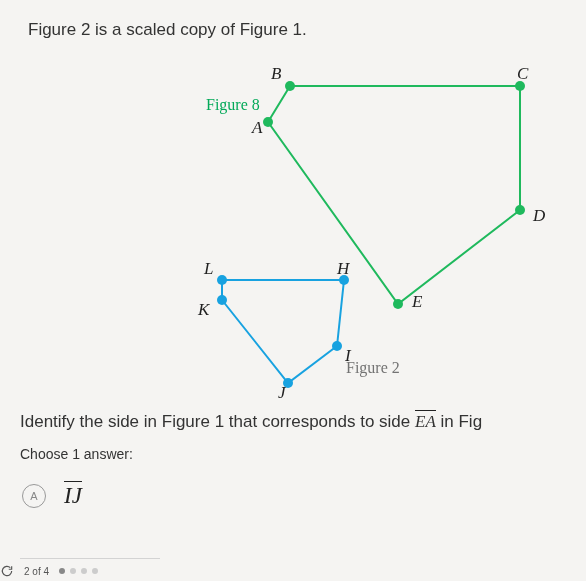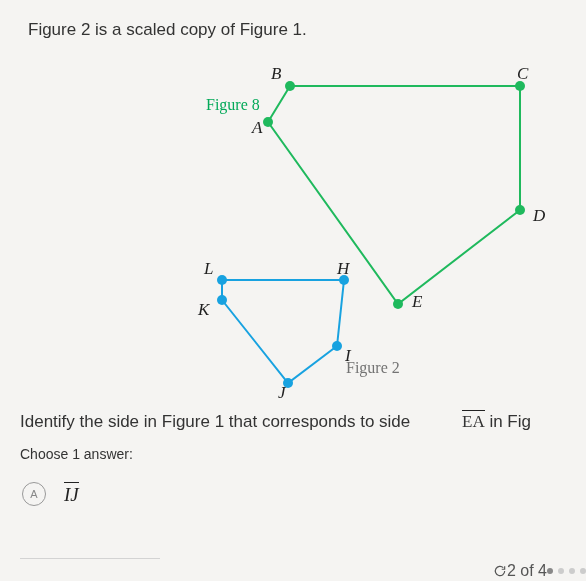--- a/index.html
+++ b/index.html
@@ -44,23 +44,23 @@
     }
     .flabel.blue { color: #737373; }
     .question {
       font-size: 17px;
       margin: 12px 0 14px 0;
       color: #333;
       white-space: nowrap;
     }
     .ea {
       font-family: "Times New Roman", serif;
+      font-style: italic;
       position: relative;
       padding-top: 1px;
-      margin-left: 47px;
     }
     .ea::before {
       content: "";
       position: absolute;
       top: -1px;
       left: 0;
       right: 0;
       height: 1px;
       background: #222;
     }
@@ -83,21 +83,21 @@
       display: flex;
       align-items: center;
       justify-content: center;
       font-size: 11px;
       color: #888;
       font-family: Arial, sans-serif;
     }
     .answer-text {
       font-family: "Times New Roman", serif;
       font-style: italic;
-      font-size: 19px;
+      font-size: 23px;
       position: relative;
       padding-top: 1px;
     }
     .answer-text::before {
       content: "";
       position: absolute;
       top: -1px;
       left: 0;
       right: 0;
       height: 1px;
@@ -112,22 +112,23 @@
       background: #d3d3d3;
     }
     .footer {
       position: absolute;
       bottom: 0;
       left: 0;
       right: 0;
       height: 20px;
       display: flex;
       align-items: center;
-      justify-content: flex-end;
-      font-size: 16px;
+      justify-content: flex-start;
+      gap: 10px;
+      font-size: 10px;
       color: #555;
     }
     .refresh-icon {
       width: 14px; height: 14px;
     }
     .dots { display: flex; gap: 5px; align-items: center; }
     .dot { width: 6px; height: 6px; border-radius: 50%; background: #ccc; }
     .dot.active { background: #888; }
   </style>
 </head>

